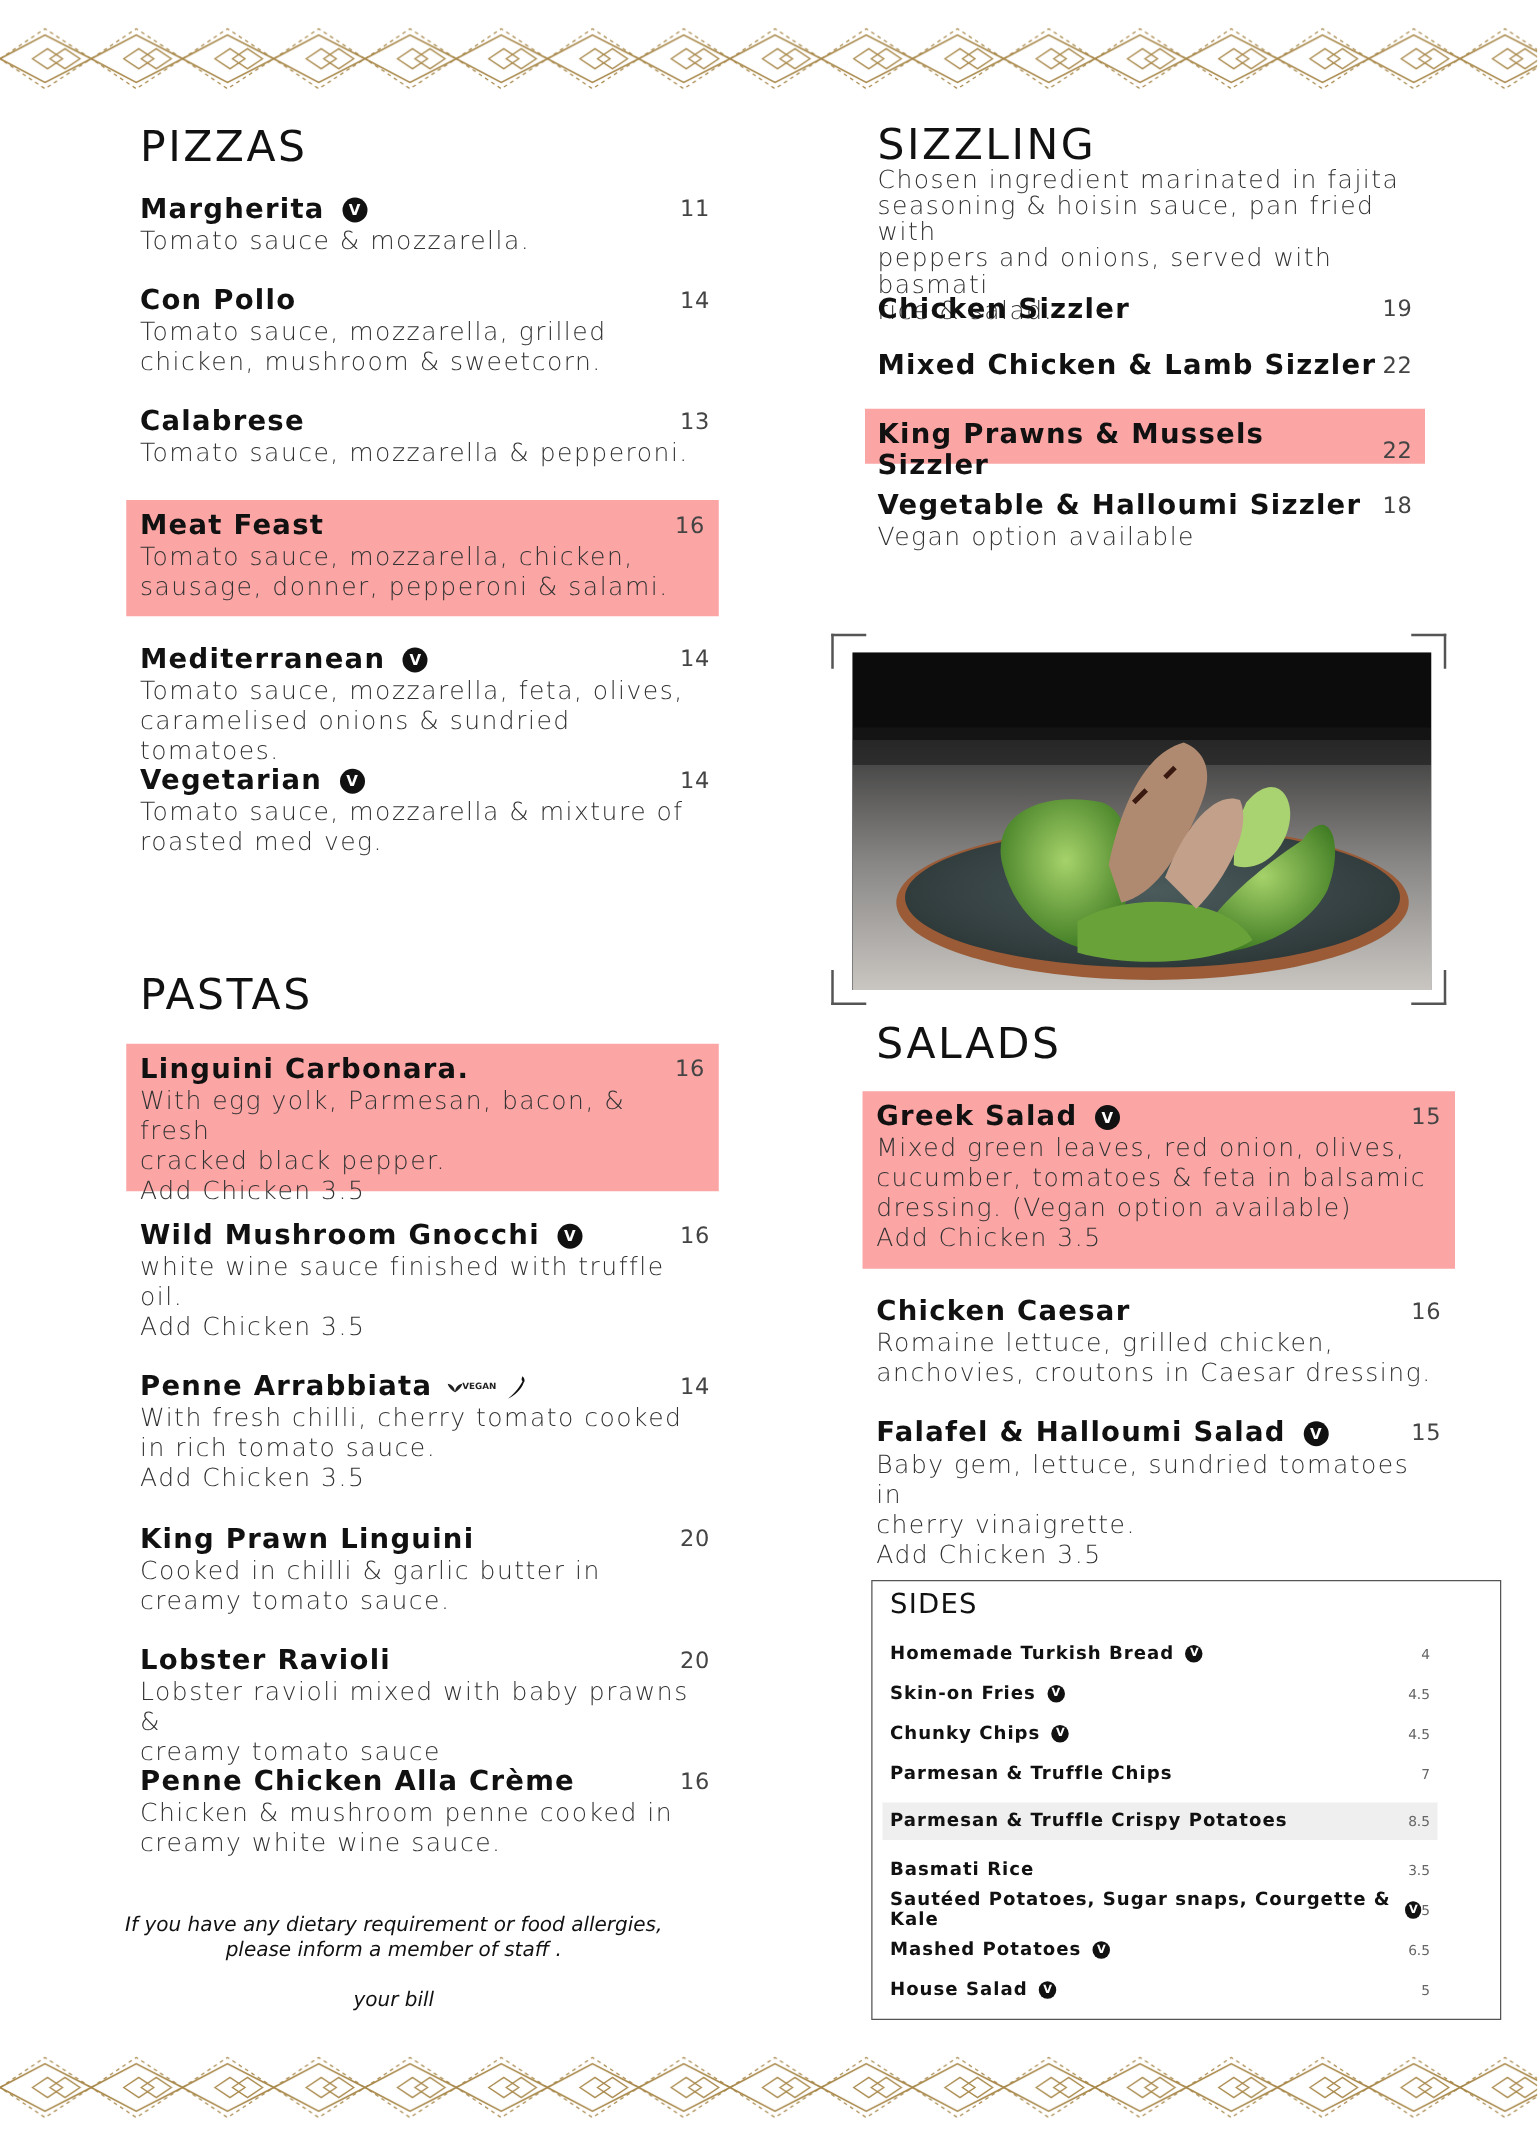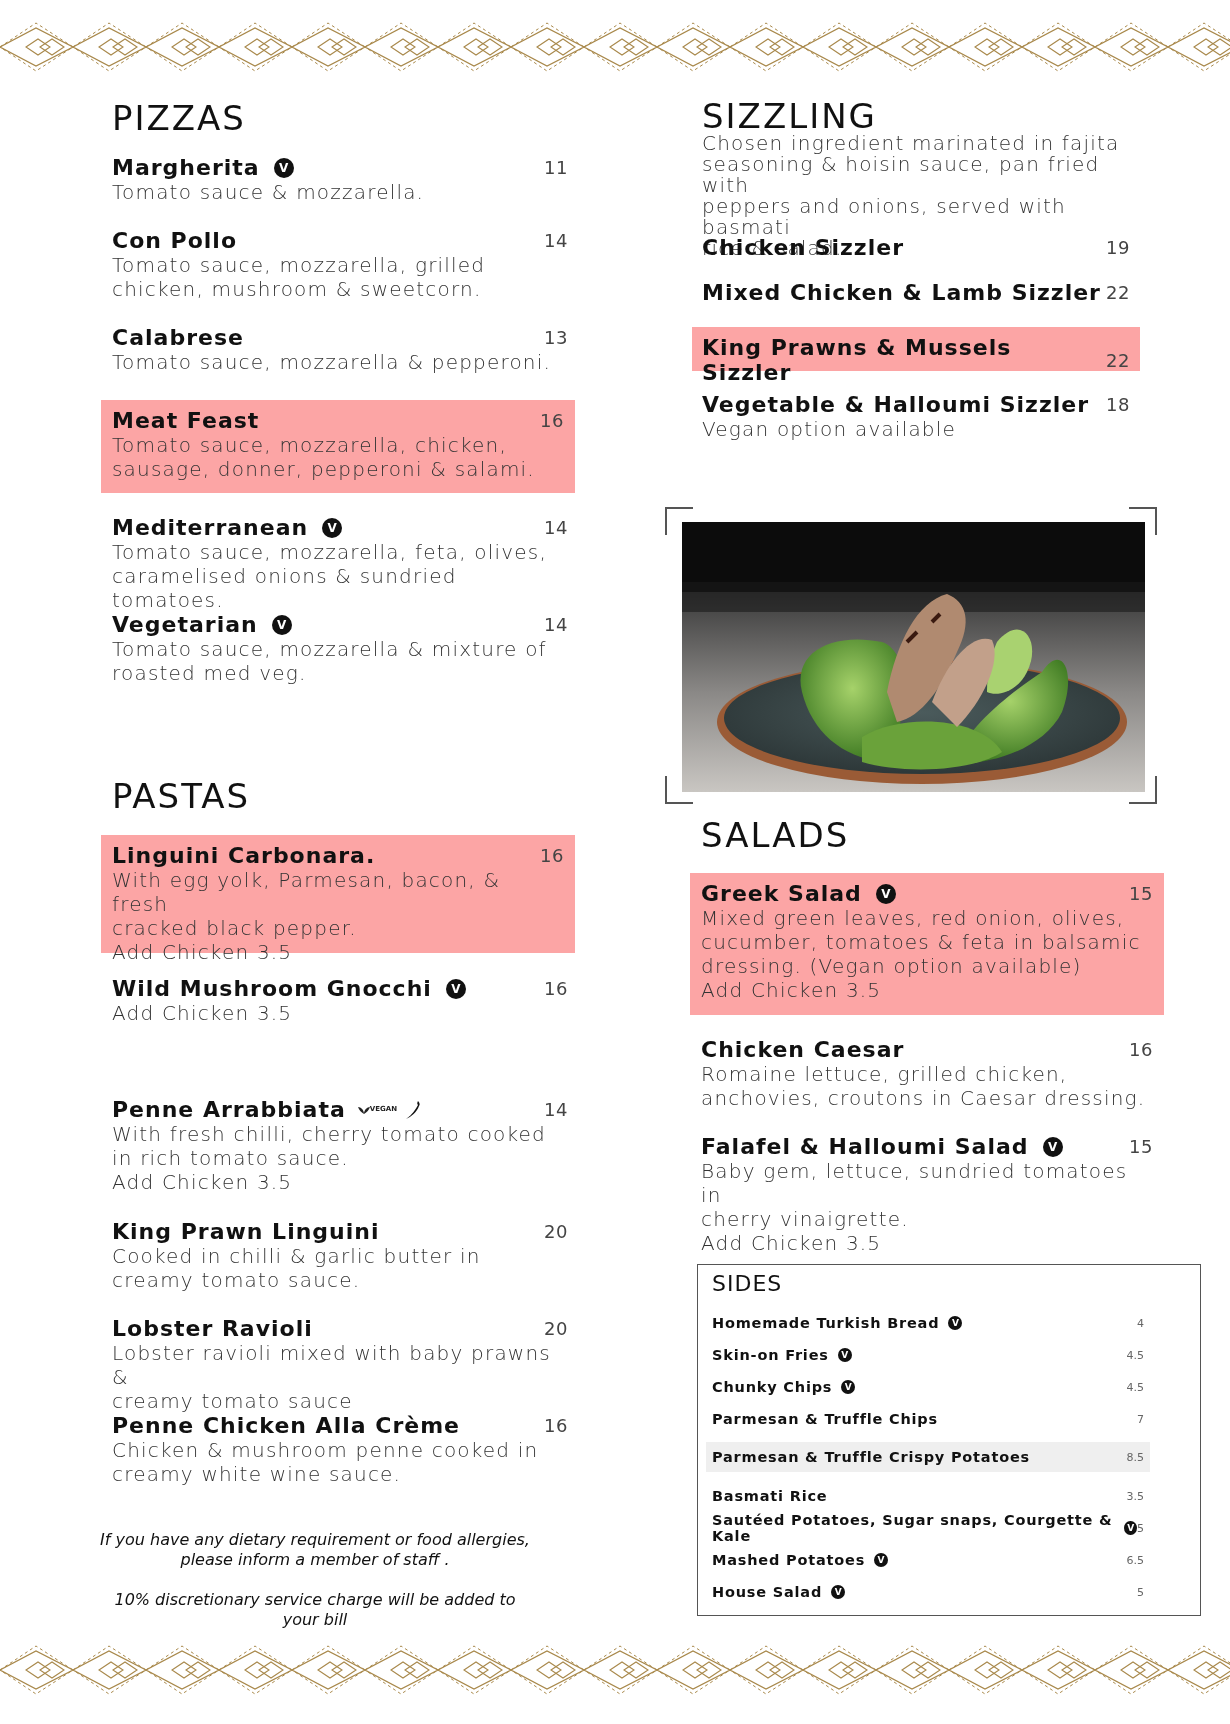--- a/index.html
+++ b/index.html
@@ -171,20 +171,21 @@
 </div>
 
 <div class="item" style="left:112px; top:976px; width:456px;">
   <div class="item-head">
       <span class="item-name">
         <span>Wild Mushroom Gnocchi</span>
         <span class="v-badge">V</span>
       </span>
       <span class="item-price">16</span>
     </div>
+  <div class="item-desc">white wine sauce finished with truffle oil.</div>
   <div class="item-desc">Add Chicken 3.5</div>
 </div>
 
 <div class="item" style="left:112px; top:1097px; width:456px;">
   <div class="item-head">
       <span class="item-name">
         <span>Penne Arrabbiata</span>
     <span class="vegan-text">
       <svg width="12" height="8" viewBox="0 0 12 8">
             <path d="M6 8 C6 4 3 1 0 1 C1 4 3 6 6 8 Z M6 8 C6 4 9 1 12 1 C11 4 9 6 6 8 Z" fill="#222"></path>
@@ -227,21 +228,20 @@
     </div>
   <div class="item-desc">Chicken &amp; mushroom penne cooked in</div>
   <div class="item-desc">creamy white wine sauce.</div>
 </div>
 
 <div class="footer-note" style="top:1530px;">
   <div>If you have any  dietary requirement or food allergies,</div>
   <div>please inform a member of staff .</div>
 </div>
 <div class="footer-note" style="top:1590px;">
-  <div>10% discretionary service charge will be added to</div>
   <div>your bill</div>
 </div>
 
 <div class="abs section-title" style="left:702px; top:98px; line-height:36px;">SIZZLING</div>
 <div class="abs" style="left:702px; top:133px; width:440px;">
   <div class="item-desc" style="line-height:21px;">Chosen ingredient marinated in fajita</div>
   <div class="item-desc" style="line-height:21px;">seasoning &amp; hoisin sauce, pan fried with</div>
   <div class="item-desc" style="line-height:21px;">peppers and onions, served with basmati</div>
   <div class="item-desc" style="line-height:21px;">rice &amp; salad.</div>
 </div>

